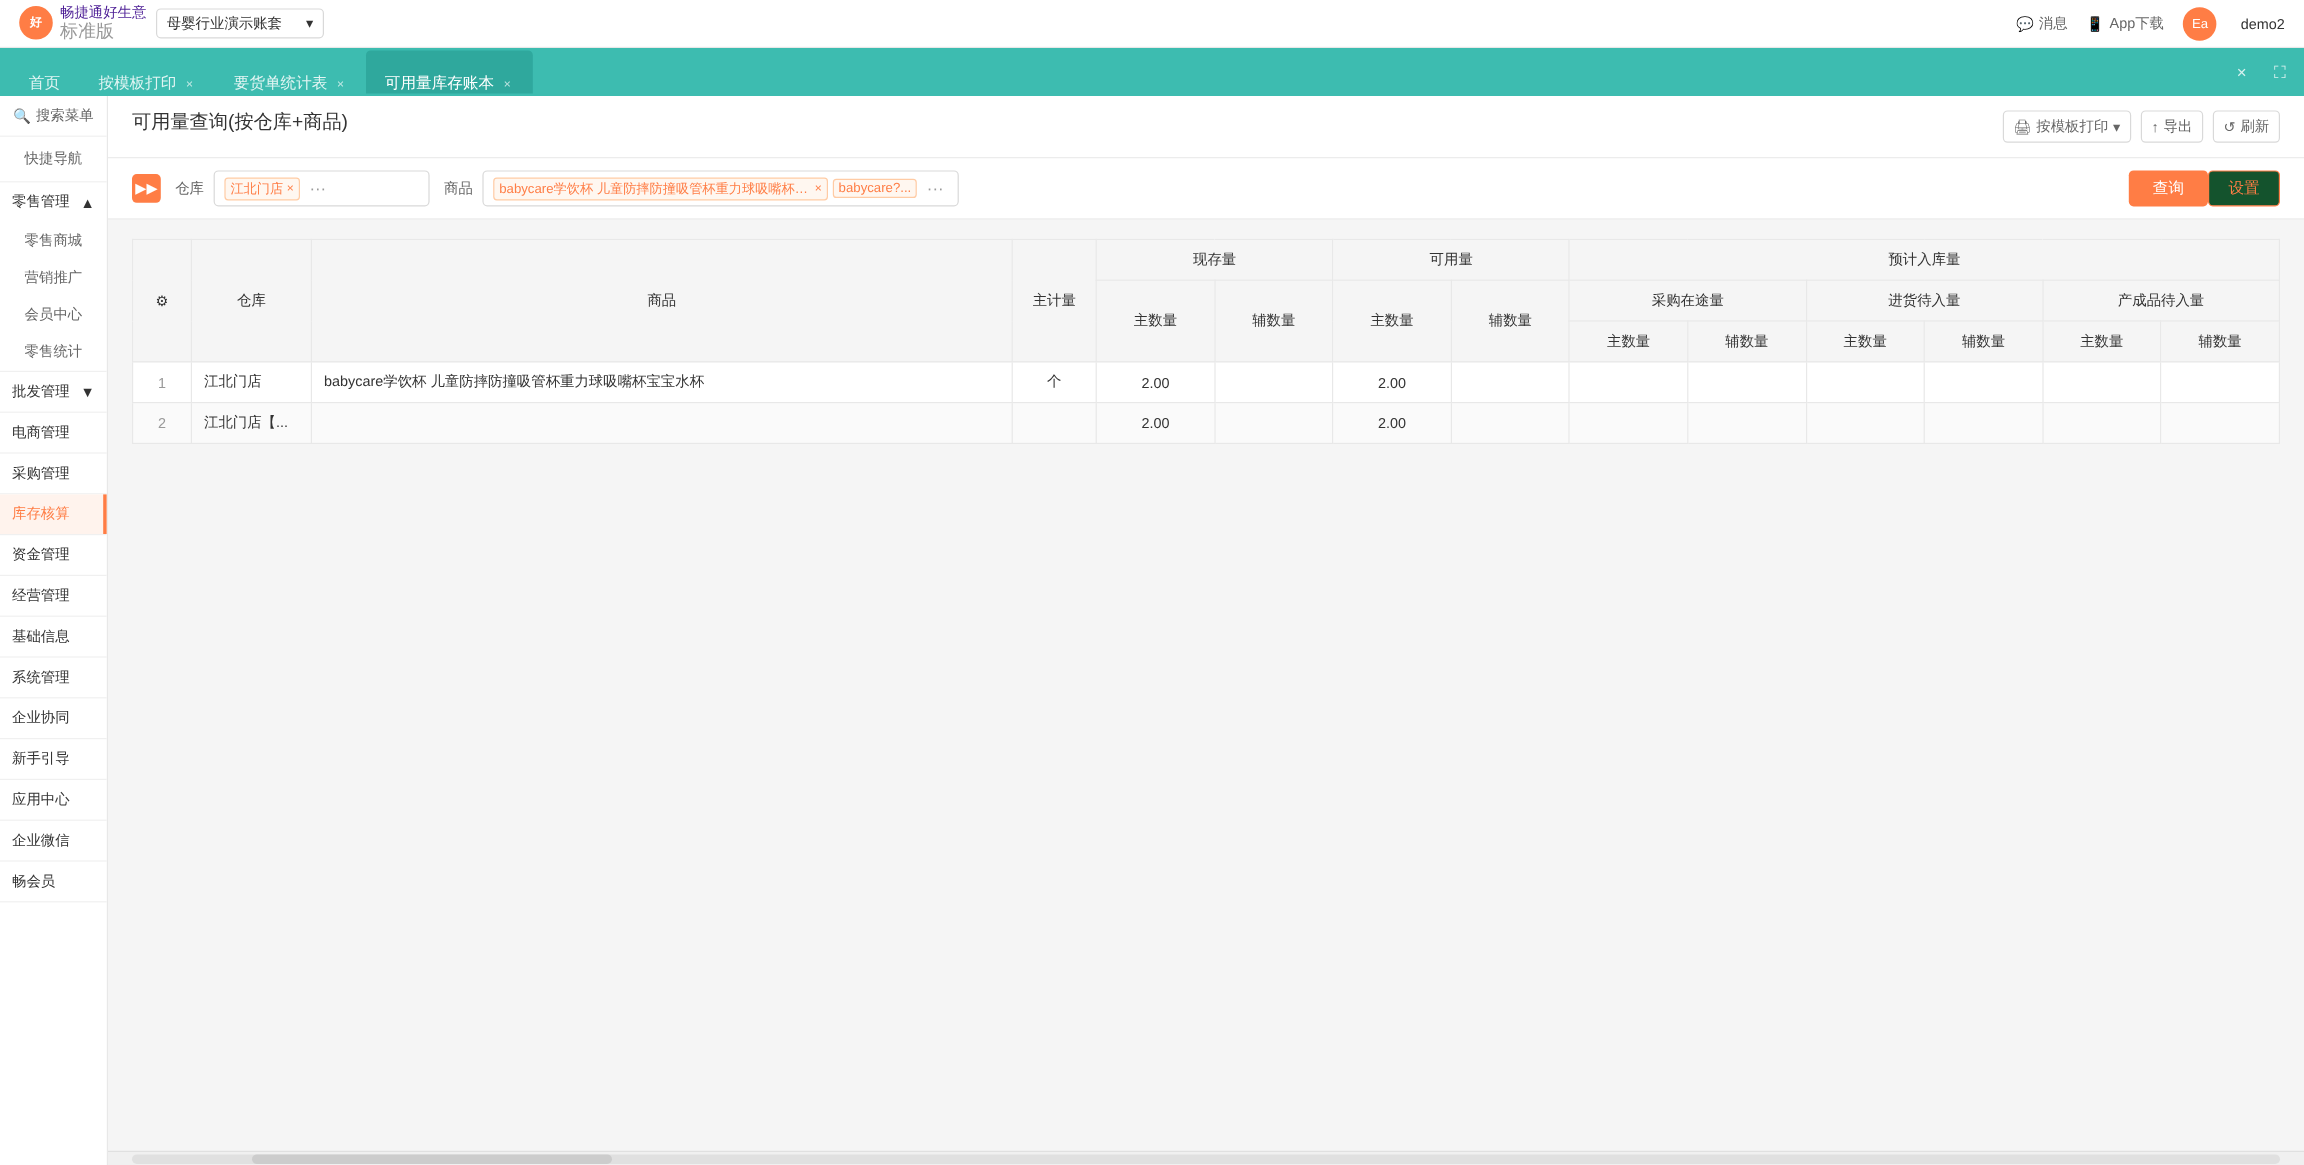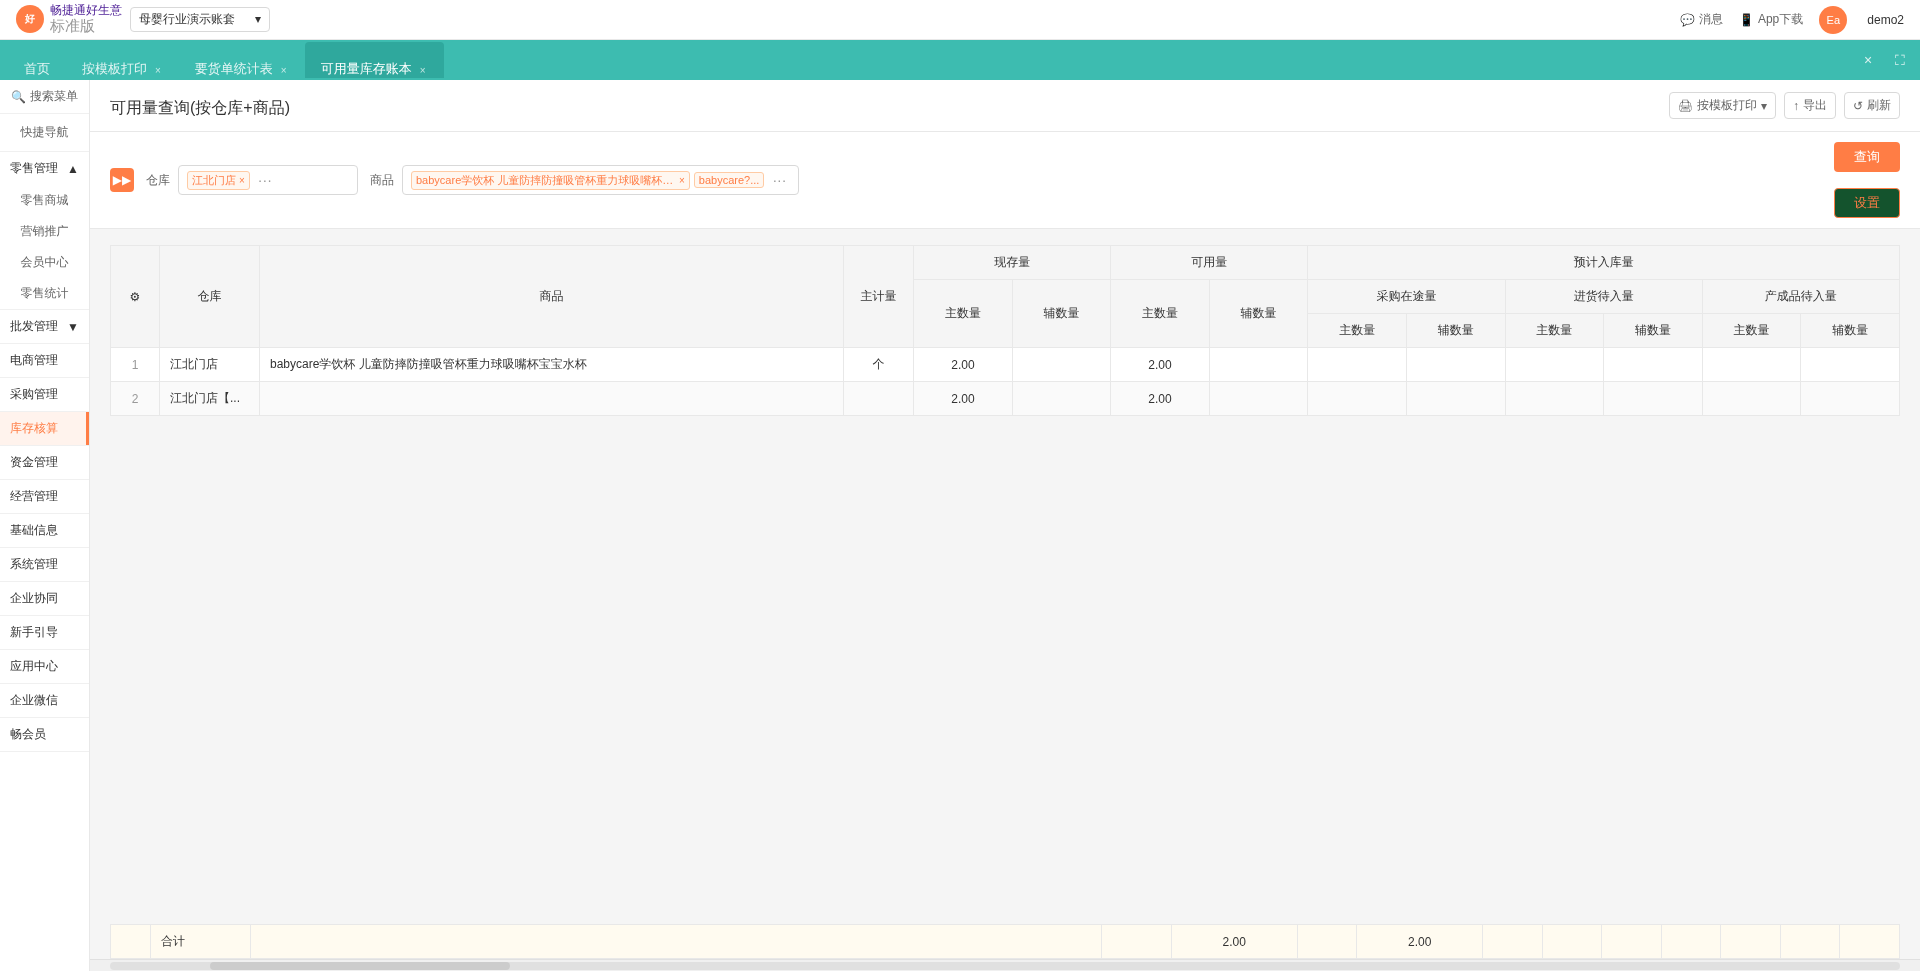--- a/index.html
+++ b/index.html
@@ -70,21 +70,21 @@
     .sidebar-item {
       padding: 7px 10px; cursor: pointer; font-size: 12px; color: #666;
       text-align: center;
     }
 
     
     .content { flex: 1; overflow: hidden; display: flex; flex-direction: column; background: #f5f5f5; }
 
     
     .page-header {
-      background: #fff; padding: 12px 20px; display: flex; align-items: flex-end;
+      background: #fff; padding: 12px 20px; display: flex; align-items: flex-start;
       justify-content: space-between; border-bottom: 1px solid #e8e8e8;
     }
     .page-title { font-size: 16px; color: #333; font-weight: 500; }
     .header-actions { display: flex; align-items: center; gap: 8px; }
     .btn-template { display: flex; align-items: center; gap: 4px; color: #666; cursor: pointer; font-size: 12px; padding: 4px 8px; border: 1px solid #d9d9d9; border-radius: 4px; background: #fff; }
     .btn-export { display: flex; align-items: center; gap: 4px; color: #666; cursor: pointer; font-size: 12px; padding: 4px 8px; border: 1px solid #d9d9d9; border-radius: 4px; background: #fff; }
     .btn-refresh { display: flex; align-items: center; gap: 4px; color: #666; cursor: pointer; font-size: 12px; padding: 4px 8px; border: 1px solid #d9d9d9; border-radius: 4px; background: #fff; }
 
     
     .filter-area {
@@ -108,21 +108,21 @@
     .filter-tag .tag-close { cursor: pointer; font-size: 10px; color: #ff7d45; }
     .filter-ellipsis { color: #999; font-size: 14px; padding: 0 4px; cursor: pointer; }
     .btn-query {
       background: #ff7d45; color: white; border: none; border-radius: 4px;
       padding: 6px 20px; cursor: pointer; font-size: 13px;
     }
     .btn-settings {
       background: #14532d; color: #ff7d45; border: 1px solid #ff7d45; border-radius: 4px;
       padding: 5px 16px; cursor: pointer; font-size: 13px;
     }
-    .filter-right { display: flex; flex-direction: column; gap: 16px; margin-left: auto; }
+    .filter-right { display: flex; flex-direction: row; gap: 0; margin-left: auto; }
 
     
     .table-container {
       flex: 1; overflow: auto; padding: 16px 20px 0;
     }
     table {
       width: 100%; border-collapse: collapse; background: #fff;
       border: 1px solid #e8e8e8; font-size: 12px;
     }
     thead tr { background: #f5f5f5; }
@@ -460,42 +460,20 @@
             <td></td>
             <td></td>
             <td></td>
             <td></td>
             <td></td>
           </tr>
         </tbody>
       </table>
     </div>
 
-    <div style="padding: 0 20px;">
-      <table class="total-table">
-        <tbody>
-          <tr>
-            <td style="width:40px;"></td>
-            <td class="total-label" style="width:100px;">合计</td>
-            <td style="min-width:300px;"></td>
-            <td style="width:70px;"></td>
-            <td>2.00</td>
-            <td></td>
-            <td>2.00</td>
-            <td></td>
-            <td></td>
-            <td></td>
-            <td></td>
-            <td></td>
-            <td></td>
-            <td></td>
-          </tr>
-        </tbody>
-      </table>
-    </div>
 
     <div class="scrollbar-area">
       <div class="scrollbar-track">
         <div class="scrollbar-thumb"></div>
       </div>
     </div>
 
   </div>
 </div>
 

